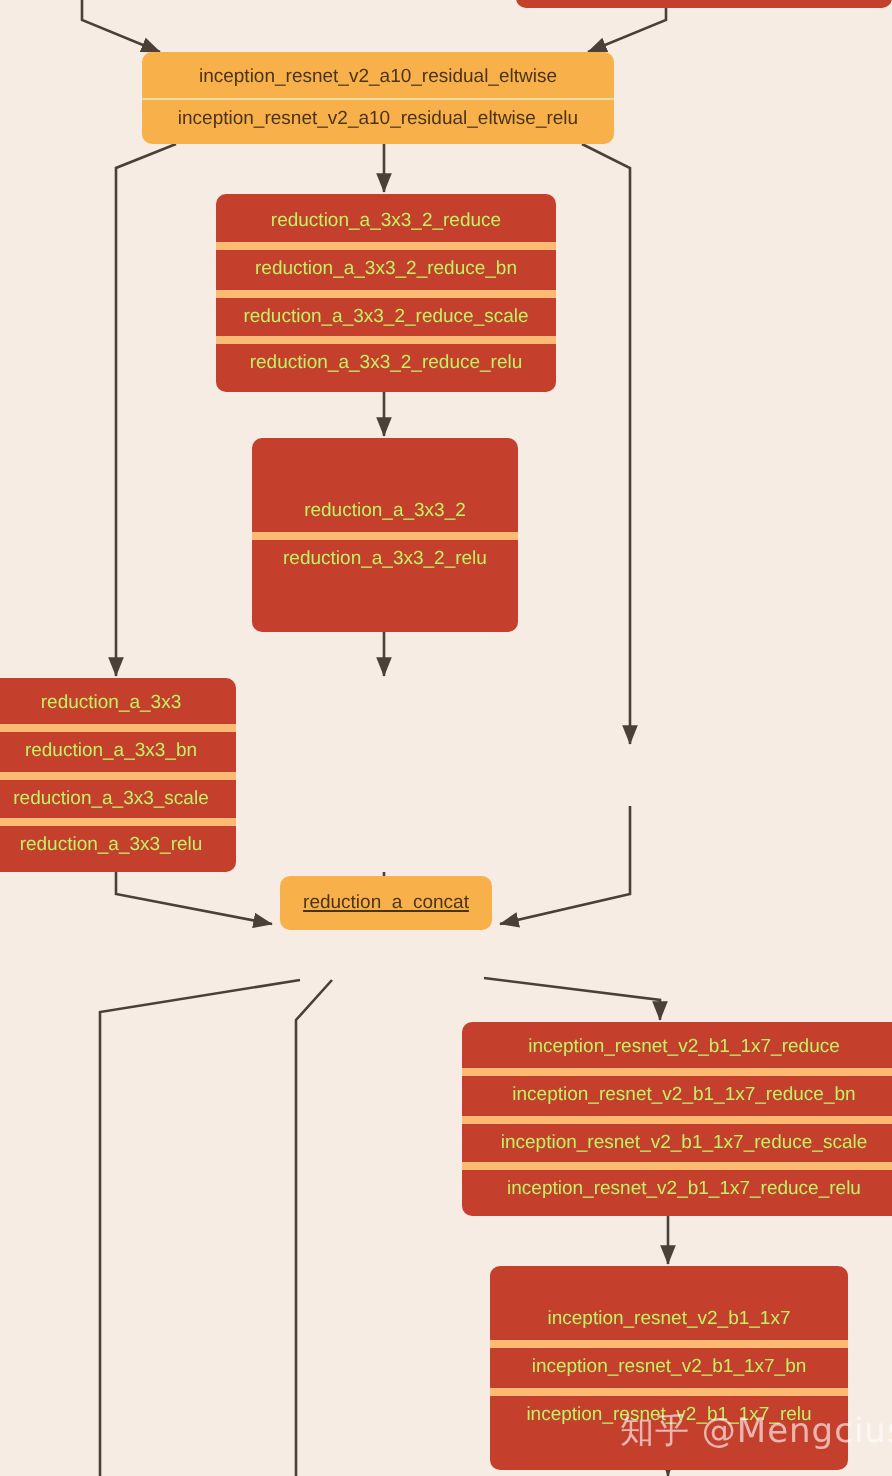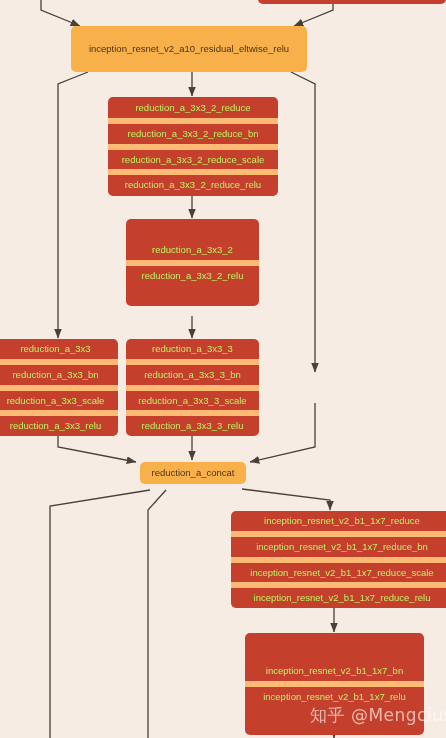--- a/index.html
+++ b/index.html
@@ -41,21 +41,21 @@
     color: #4a3418;
   }
   .node .row {
     text-align: center;
     font-size: 9.5px;
     line-height: 1.05;
     padding: 5px 6px 5px 6px;
     white-space: nowrap;
   }
   .node.red .row + .row {
-    border-top: 6px solid #fdba74;
+    border-top: 4px solid #fdba74;
   }
   .node.orange .row + .row {
     border-top: 1px solid #e8dca8;
   }
   .node.one .row {
     padding: 6px 10px;
   }
   .watermark {
     position: absolute;
     left: 310px;
@@ -102,61 +102,57 @@
     </g>
     <g fill="none" stroke="#4a4038" stroke-width="1.3">
       <path d="M150,490 L50,506 L50,738"></path>
       <path d="M166,490 L148,510 L148,738"></path>
     </g>
   </svg>
 
   <div class="topstub node red" style="left:258px; top:-8px; width:188px; height:12px;"></div>
 
   <div class="node orange" style="left:71px; top:26px; width:236px; height:46px;">
+    <div class="row">inception_resnet_v2_a10_residual_eltwise</div>
     <div class="row">inception_resnet_v2_a10_residual_eltwise_relu</div>
   </div>
 
   <div class="node red" style="left:108px; top:97px; width:170px; height:99px;">
     <div class="row">reduction_a_3x3_2_reduce</div>
     <div class="row">reduction_a_3x3_2_reduce_bn</div>
     <div class="row">reduction_a_3x3_2_reduce_scale</div>
     <div class="row">reduction_a_3x3_2_reduce_relu</div>
   </div>
 
-  <div class="node red" style="left:126px; top:219px; width:133px; height:87px;">
+  <div class="node red" style="left:126px; top:219px; width:133px; height:97px;">
     <div class="row">reduction_a_3x3_2</div>
     <div class="row">reduction_a_3x3_2_relu</div>
   </div>
 
   <div class="node red" style="left:-7px; top:339px; width:125px; height:97px;">
     <div class="row">reduction_a_3x3</div>
     <div class="row">reduction_a_3x3_bn</div>
     <div class="row">reduction_a_3x3_scale</div>
     <div class="row">reduction_a_3x3_relu</div>
   </div>
 
-  <div class="node red" style="left:126px; top:339px; width:133px; height:97px;">
-    <div class="row">reduction_a_3x3_3</div>
-    <div class="row">reduction_a_3x3_3_bn</div>
-    <div class="row">reduction_a_3x3_3_scale</div>
-    <div class="row">reduction_a_3x3_3_relu</div>
-  </div>
 
 
-  <div class="node orange one" style="left:140px; top:462px; width:106px; height:22px;">
+  <div class="node orange one" style="left:140px; top:438px; width:106px; height:27px;text-decoration:underline;">
     <div class="row">reduction_a_concat</div>
   </div>
 
   <div class="node red" style="left:231px; top:511px; width:222px; height:97px;">
     <div class="row">inception_resnet_v2_b1_1x7_reduce</div>
     <div class="row">inception_resnet_v2_b1_1x7_reduce_bn</div>
     <div class="row">inception_resnet_v2_b1_1x7_reduce_scale</div>
     <div class="row">inception_resnet_v2_b1_1x7_reduce_relu</div>
   </div>
 
   <div class="node red" style="left:245px; top:633px; width:179px; height:102px;">
+    <div class="row">inception_resnet_v2_b1_1x7</div>
     <div class="row">inception_resnet_v2_b1_1x7_bn</div>
     <div class="row">inception_resnet_v2_b1_1x7_relu</div>
   </div>
 
   <div class="watermark">知乎 @Mengcius</div>
 
 </div>
 
 </body></html>

